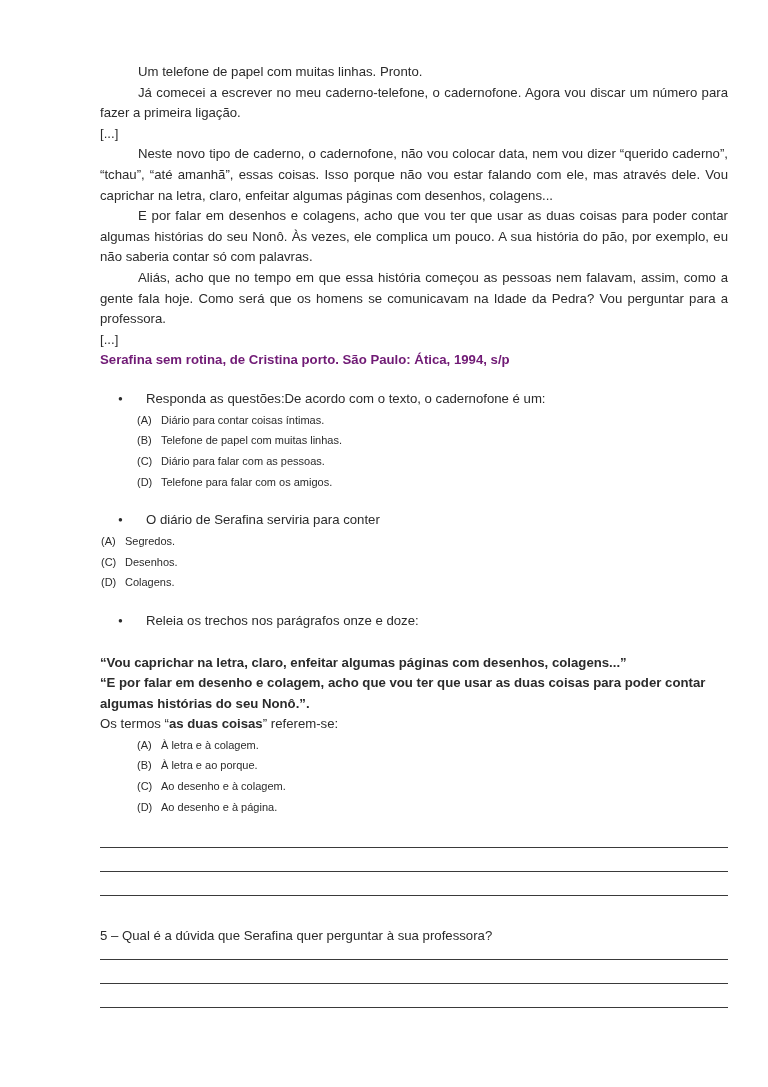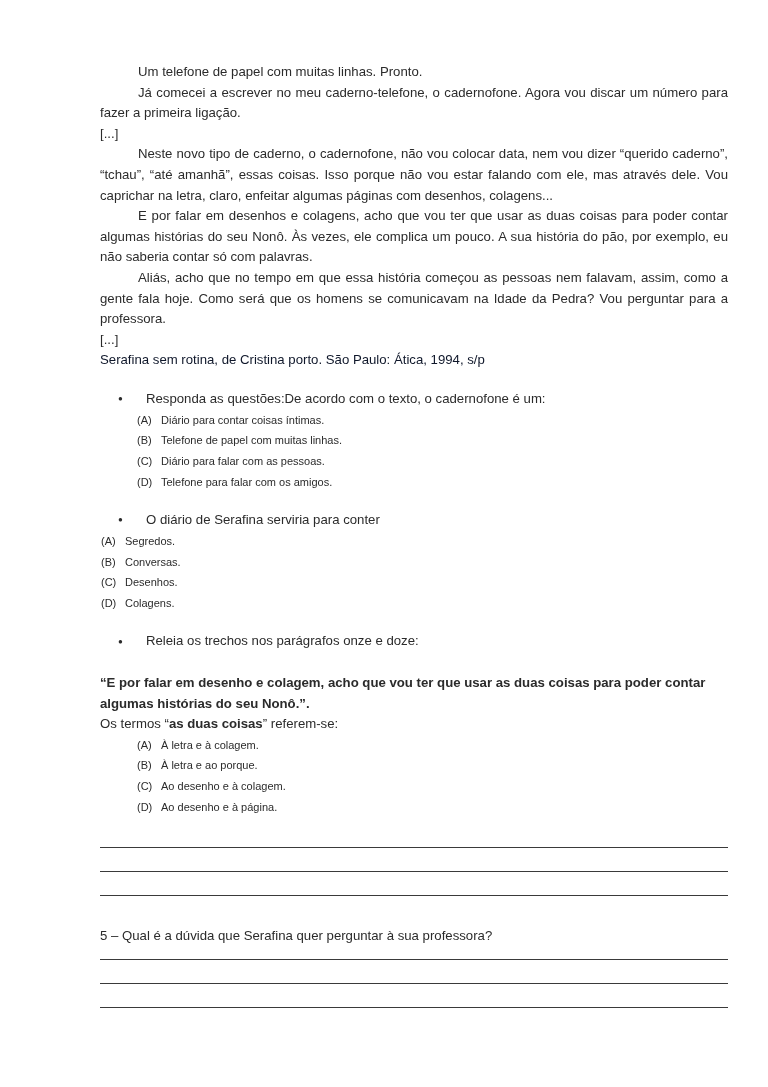--- a/index.html
+++ b/index.html
@@ -39,21 +39,22 @@
     text-indent: 38px;
   }
   .passage p.noindent {
     text-indent: 0;
   }
   .attribution {
     margin: 9px 0 0 0;
     font-size: 10.4px;
     line-height: 16px;
     text-align: right;
-    color: #0f172a;
+    color: #701a75;
+    font-weight: bold;
   }
 
   
   .question-block {
     margin-top: 18px;
   }
   .q-stem {
     display: flex;
     align-items: center;
     font-size: 13.2px;
@@ -168,33 +169,33 @@
       </ul>
     </div>
 
     <div class="question-block">
       <div class="q-stem">
         <span class="bullet"></span>
         <span class="q-stem-text">O diário de Serafina serviria para conter</span>
       </div>
       <ul class="options indent-b">
         <li><span class="opt-key">(A)</span><span>Segredos.</span></li>
-        <li><span class="opt-key">(B)</span><span>Conversas.</span></li>
         <li><span class="opt-key">(C)</span><span>Desenhos.</span></li>
         <li><span class="opt-key">(D)</span><span>Colagens.</span></li>
       </ul>
     </div>
 
     <div class="question-block">
       <div class="q-stem">
         <span class="bullet"></span>
         <span class="q-stem-text">Releia os trechos nos parágrafos onze e doze:</span>
       </div>
 
       <div class="excerpt">
+        <p>“Vou caprichar na letra, claro, enfeitar algumas páginas com desenhos, colagens...”</p>
         <p>“E por falar em desenho e colagem, acho que vou ter que usar as duas coisas para poder contar algumas histórias do seu Nonô.”.</p>
         <p class="terms"><span>Os termos “</span><b>as duas coisas</b><span>” referem-se:</span></p>
       </div>
 
       <ul class="options indent-a">
         <li><span class="opt-key">(A)</span><span>À letra e à colagem.</span></li>
         <li><span class="opt-key">(B)</span><span>À letra e ao porque.</span></li>
         <li><span class="opt-key">(C)</span><span>Ao desenho e à colagem.</span></li>
         <li><span class="opt-key">(D)</span><span>Ao desenho e à página.</span></li>
       </ul>

